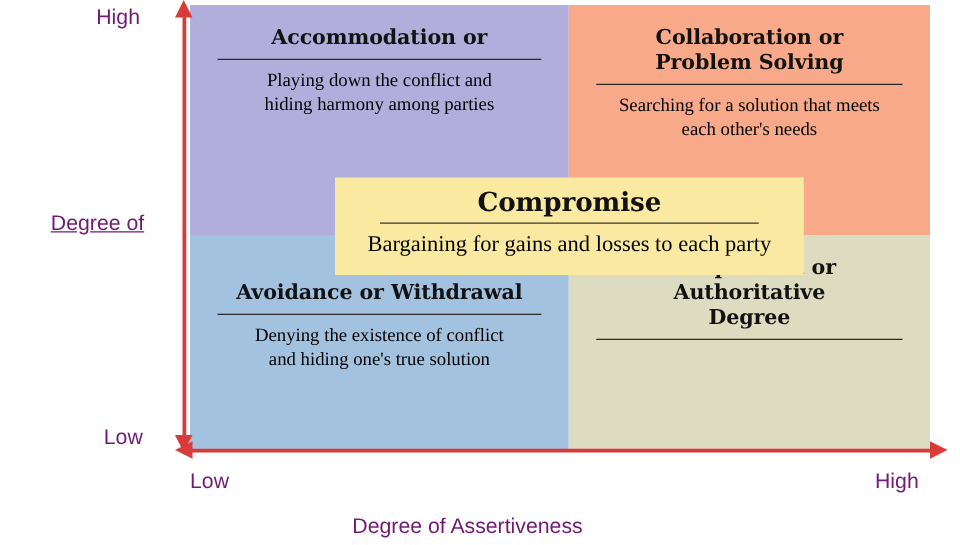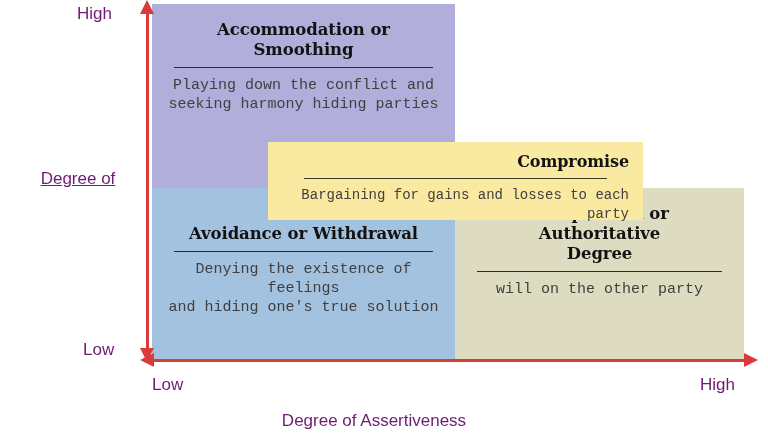--- a/index.html
+++ b/index.html
@@ -53,41 +53,41 @@
     text-align: center;
     color: #121212;
     letter-spacing: -0.1px;
   }
   .q-rule {
     height: 0;
     border-top: 1.6px solid #2a2a2a;
     margin: 7px 8px 8px 8px;
   }
   .q-desc {
-    font-family: Liberation Mono, monospace;
+    font-family: Liberation Serif, serif;
     font-size: 15px;
     line-height: 19px;
     text-align: center;
-    color: #404040;
+    color: #000000;
   }
 
   
   #compromise {
     position: absolute;
     left: 268px;
     top: 142px;
     width: 375px;
     height: 78px;
     background: #fae9a0;
     box-sizing: border-box;
     padding: 10px 14px 0 14px;
   }
-  #compromise .q-title { font-size: 16px; text-align: right; }
+  #compromise .q-title { font-size: 21px; }
   #compromise .q-rule { margin: 6px 22px 7px 22px; border-top: 1.4px solid #3a3a2a; }
-  #compromise .q-desc { font-size: 14px; text-align: right; }
+  #compromise .q-desc { font-size: 18px; }
 
   
   .axis-line { position: absolute; background: #d93a3a; }
   #y-axis {
     left: 146px;
     top: 12px;
     width: 3px;
     height: 350px;
   }
   #x-axis {
@@ -152,53 +152,64 @@
 <body>
 
 <div id="stage">
 
   <div id="matrix">
 
     <div class="quad quad-tl">
       <div class="quad-inner">
         <div class="q-title">
           <div>Accommodation or</div>
-          <div>Smoothing</div>
         </div>
         <div class="q-rule"></div>
         <div class="q-desc">
           <div>Playing down the conflict and</div>
-          <div>seeking harmony hiding parties</div>
-        </div>
-      </div>
-    </div>
-
+          <div>hiding harmony among parties</div>
+        </div>
+      </div>
+    </div>
+
+    <div class="quad quad-tr">
+      <div class="quad-inner">
+        <div class="q-title">
+          <div>Collaboration or</div>
+          <div>Problem Solving</div>
+        </div>
+        <div class="q-rule"></div>
+        <div class="q-desc">
+          <div>Searching for a solution that meets</div>
+          <div>each other's needs</div>
+        </div>
+      </div>
+    </div>
 
     <div class="quad quad-bl">
       <div class="quad-inner">
         <div class="q-title">
           <div>Avoidance or Withdrawal</div>
         </div>
         <div class="q-rule"></div>
         <div class="q-desc">
-          <div>Denying the existence of feelings</div>
+          <div>Denying the existence of conflict</div>
           <div>and hiding one's true solution</div>
         </div>
       </div>
     </div>
 
     <div class="quad quad-br">
       <div class="quad-inner">
         <div class="q-title">
           <div>Competition or Authoritative</div>
           <div>Degree</div>
         </div>
         <div class="q-rule"></div>
         <div class="q-desc">
-          <div>will on the other party</div>
         </div>
       </div>
     </div>
 
   </div>
 
   <div id="compromise">
     <div class="q-title">Compromise</div>
     <div class="q-rule"></div>
     <div class="q-desc">Bargaining for gains and losses to each party</div>

